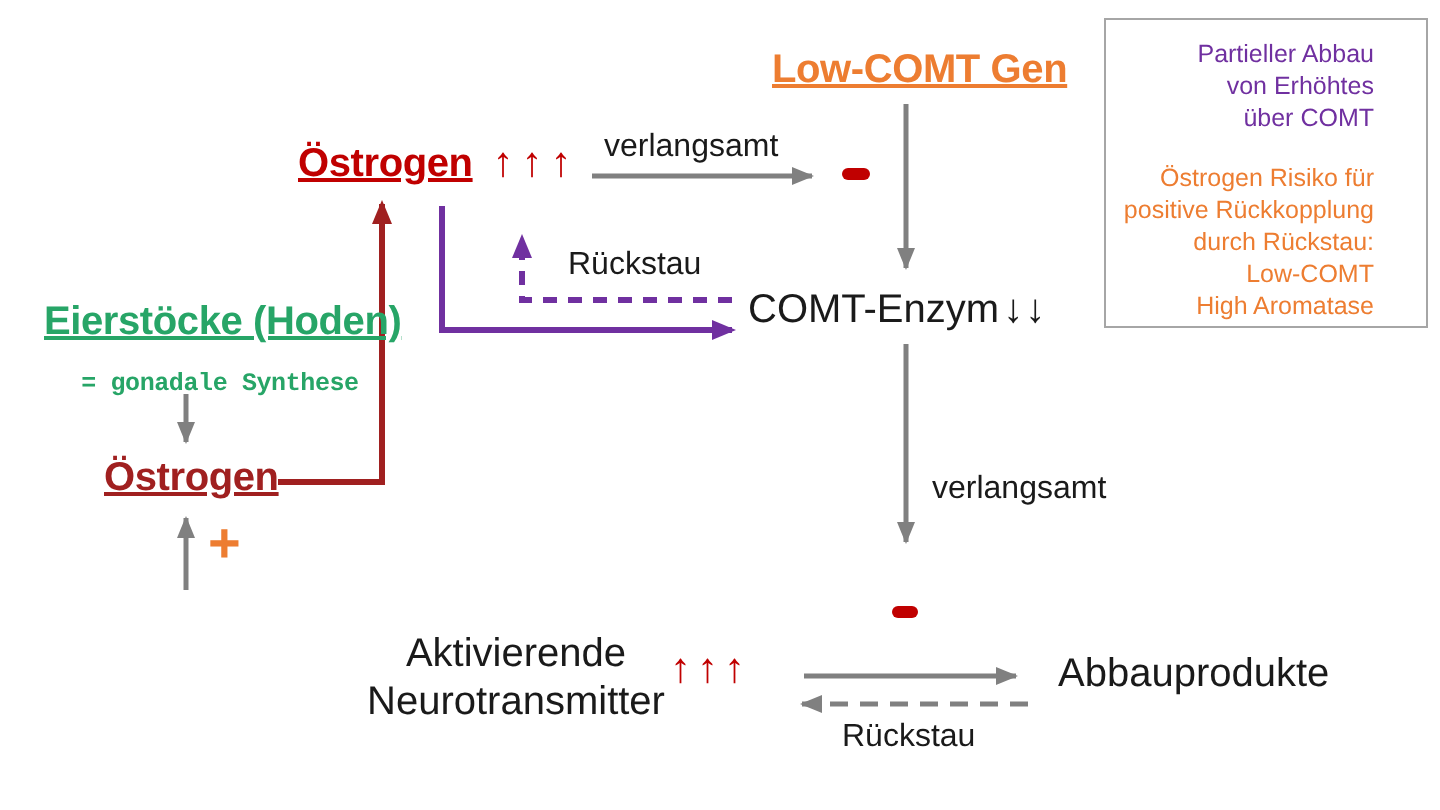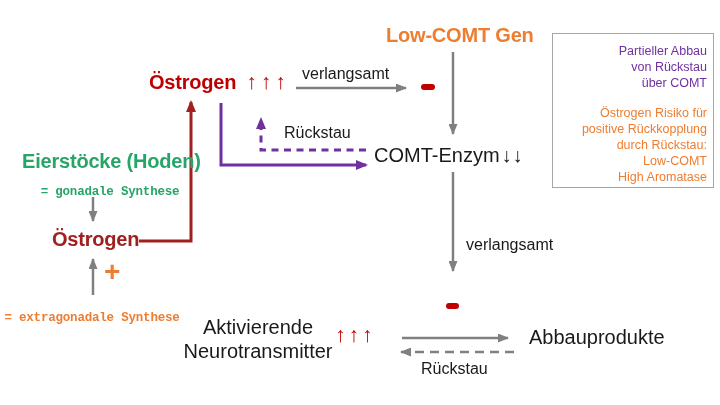--- a/index.html
+++ b/index.html
@@ -3,21 +3,21 @@
 <meta charset="utf-8">
 <style>
   html,body{margin:0;padding:0;background:#ffffff;}
   .canvas{
     position:relative;width:720px;height:405px;background:#ffffff;overflow:hidden;
     font-family:"Liberation Sans","DejaVu Sans",sans-serif;color:#1a1a1a;
   }
   .abs{position:absolute;white-space:nowrap;}
   .arrow-layer{position:absolute;left:0;top:0;width:720px;height:405px;}
 
-  .big{font-size:20px;font-weight:bold;letter-spacing:-0.2px;}
+  .big{font-size:20px;font-weight:bold;letter-spacing:-0.2px;text-decoration:underline;}
   .plain{font-size:20px;font-weight:400;}
   .small-label{font-size:16px;color:#1a1a1a;}
 
   .red-bright{color:#c00000;}
   .red-dark{color:#a02020;}
   .orange{color:#ed7d31;}
   .green{color:#27a567;}
 
   .estrogen-top{left:149px;top:70px;display:flex;align-items:baseline;gap:10px;}
   .up-arrows{font-size:21px;font-weight:bold;letter-spacing:4px;color:#c00000;}
@@ -28,21 +28,21 @@
   .minus-bottom{left:446px;top:303px;width:13px;height:6px;}
 
   .low-comt{left:386px;top:24px;}
   .comt-enzym{left:374px;top:144px;display:flex;align-items:flex-start;}
   .down-arrows{font-size:20px;font-weight:400;color:#1a1a1a;letter-spacing:1px;margin-left:2px;}
   .rueckstau-top{left:284px;top:124px;}
 
   .infobox{
     left:552px;top:9px;width:162px;height:155px;box-sizing:border-box;
     border:1px solid #a6a6a6;background:#ffffff;
-    padding:10px 6px 0 6px;text-align:right;margin-top:24px;
+    padding:10px 26px 0 6px;text-align:right;
   }
   .infobox .line{font-size:12.5px;line-height:15.8px;white-space:nowrap;}
   .infobox .spacer{height:15px;}
   .purple-text{color:#7030a0;}
 
   .node-block{text-align:center;}
   .eierstoecke{left:22px;top:150px;width:176px;}
   .sub-label{font-size:12.5px;font-weight:600;margin-top:12px;letter-spacing:-0.2px;font-family:Liberation Mono, monospace;}
   .estrogen-low{left:52px;top:228px;}
   .plus-sign{left:104px;top:256px;font-size:28px;font-weight:bold;}
@@ -97,41 +97,40 @@
 
   <div class="abs comt-enzym">
     <span class="plain">COMT-Enzym</span>
     <span class="down-arrows">↓↓</span>
   </div>
 
   <div class="abs small-label rueckstau-top">Rückstau</div>
 
   <div class="abs infobox">
     <div class="line purple-text">Partieller Abbau</div>
-    <div class="line purple-text">von Rückstau</div>
+    <div class="line purple-text">von Erhöhtes</div>
     <div class="line purple-text">über COMT</div>
     <div class="spacer"></div>
     <div class="line orange">Östrogen Risiko für</div>
     <div class="line orange">positive Rückkopplung</div>
     <div class="line orange">durch Rückstau:</div>
     <div class="line orange">Low-COMT</div>
     <div class="line orange">High Aromatase</div>
   </div>
 
   <div class="abs node-block eierstoecke">
     <div class="big green">Eierstöcke (Hoden)</div>
     <div class="sub-label green">= gonadale Synthese</div>
   </div>
 
   <div class="abs big red-dark estrogen-low">Östrogen</div>
 
   <div class="abs orange plus-sign">+</div>
 
   <div class="abs node-block aromatase">
-    <div class="sub-label orange">= extragonadale Synthese</div>
   </div>
 
   <div class="abs small-label verlangsamt-bottom">verlangsamt</div>
 
   <div class="abs minus minus-bottom"></div>
 
   <div class="abs neuro">
     <span>Aktivierende</span><br>
     <span>Neurotransmitter</span>
   </div>

